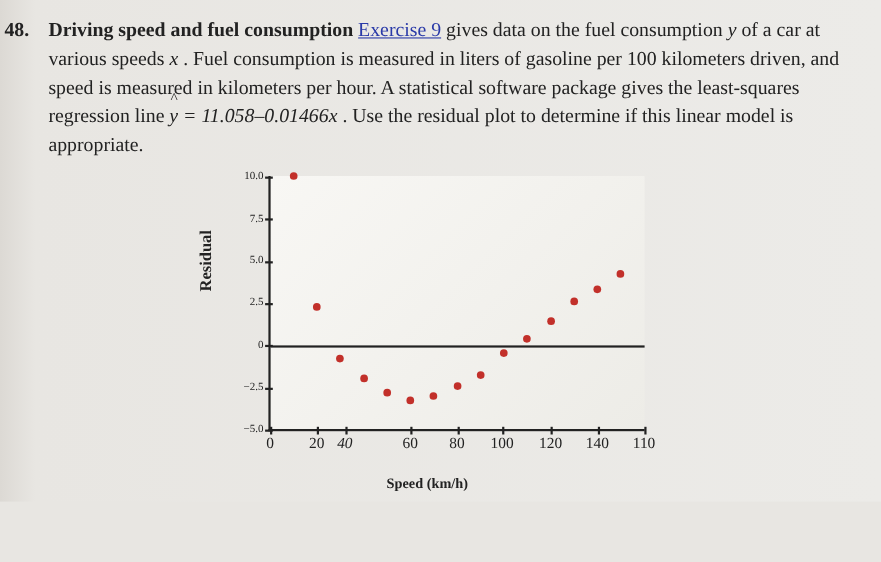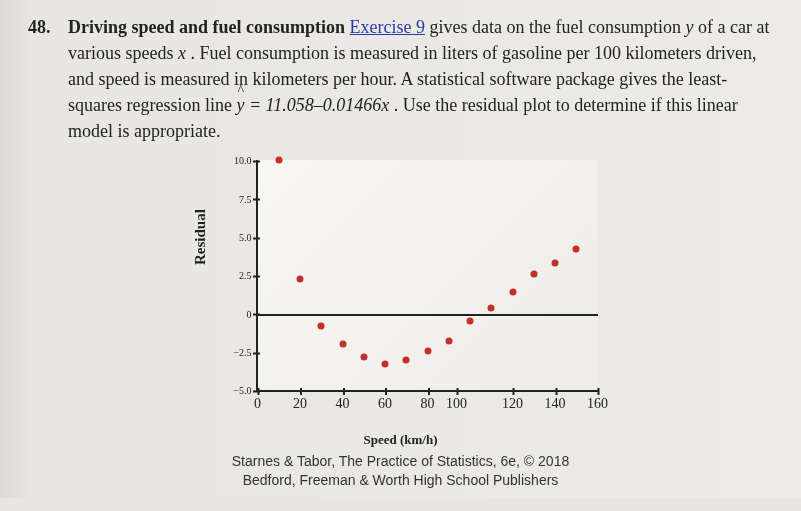--- a/index.html
+++ b/index.html
@@ -1,16 +1,16 @@
 <!DOCTYPE html>
 <html><head>
 <meta charset="utf-8">
 <style>
   body{margin:0;background:#e8e6e2;font-family:Georgia,"Times New Roman",serif;color:#222;width:801px;height:511px;overflow:hidden}
-  .page{padding:14px 28px 8px 28px;background:linear-gradient(90deg,#dcd9d4 0%,#e8e6e2 4%,#ecebe8 100%)}
+  .page{padding:14px 28px 8px 4px;background:linear-gradient(90deg,#dcd9d4 0%,#e8e6e2 4%,#ecebe8 100%)}
   .problem{display:flex;gap:10px;font-size:18px;line-height:1.45}
   .num{font-weight:bold;min-width:30px}
   .title{font-weight:bold}
   .link{color:#2a3aa8;text-decoration:underline}
   .eq{font-style:italic}
   .hat{position:relative;display:inline-block}
   .hat::before{content:"^";position:absolute;left:1px;top:-11px;font-size:14px;font-style:normal}
   .chartwrap{display:flex;flex-direction:column;align-items:center;margin-top:6px}
   .chart{position:relative;width:430px;height:280px}
   .plotarea{position:absolute;left:70px;top:10px;width:340px;height:230px;background:linear-gradient(135deg,#f8f7f4 0%,#edece7 100%);border-left:2px solid #222;border-bottom:2px solid #222}
@@ -51,43 +51,39 @@
           <div class="zero" style="top: 153.333px;"></div>
           <div class="ytick" style="top: 230px;">−5.0</div>
           <div class="ytick" style="top: 191.667px;">−2.5</div>
           <div class="ytick" style="top: 153.333px;">0</div>
           <div class="ytick" style="top: 115px; text-align: right;">2.5</div>
           <div class="ytick" style="top: 76.6667px;">5.0</div>
           <div class="ytick" style="top: 38.3333px;">7.5</div>
           <div class="ytick" style="top: 0px;">10.0</div>
           <div class="xtick" style="left: 0px;">0</div>
           <div class="xtick" style="left: 42.5px;">20</div>
-          <div class="xtick" style="left: 85px;">40</div>
+          <div class="xtick" style="left: 68px; font-style: italic;">40</div>
           <div class="xtick" style="left: 127.5px;">60</div>
           <div class="xtick" style="left: 170px;">80</div>
-          <div class="xtick" style="left: 199px;">100</div>
+          <div class="xtick" style="left: 211px;">100</div>
           <div class="xtick" style="left: 255px;">120</div>
           <div class="xtick" style="left: 297.5px;">140</div>
-          <div class="xtick" style="left: 340px;">160</div>
+          <div class="xtick" style="left: 340px;">110</div>
           <div class="pt" style="left: 21.25px; top: 0px;"></div>
           <div class="pt" style="left: 42.5px; top: 118.067px;"></div>
           <div class="pt" style="left: 63.75px; top: 165.6px;"></div>
           <div class="pt" style="left: 85px; top: 184px;"></div>
           <div class="pt" style="left: 106.25px; top: 196.267px;"></div>
           <div class="pt" style="left: 127.5px; top: 203.933px;"></div>
           <div class="pt" style="left: 148.75px; top: 199.333px;"></div>
           <div class="pt" style="left: 170px; top: 190.133px;"></div>
           <div class="pt" style="left: 191.25px; top: 180.933px;"></div>
           <div class="pt" style="left: 212.5px; top: 161px;"></div>
           <div class="pt" style="left: 233.75px; top: 147.2px;"></div>
           <div class="pt" style="left: 255px; top: 131.867px;"></div>
           <div class="pt" style="left: 276.25px; top: 113.467px;"></div>
           <div class="pt" style="left: 297.5px; top: 102.733px;"></div>
           <div class="pt" style="left: 318.75px; top: 88.9333px;"></div>
         </div>
     </div>
     <div class="xlab">Speed (km/h)</div>
-    <div class="credit">
-      <div>Starnes &amp; Tabor, The Practice of Statistics, 6e, © 2018</div>
-      <div>Bedford, Freeman &amp; Worth High School Publishers</div>
-    </div>
   </div>
 </div>
 
 </body></html>

